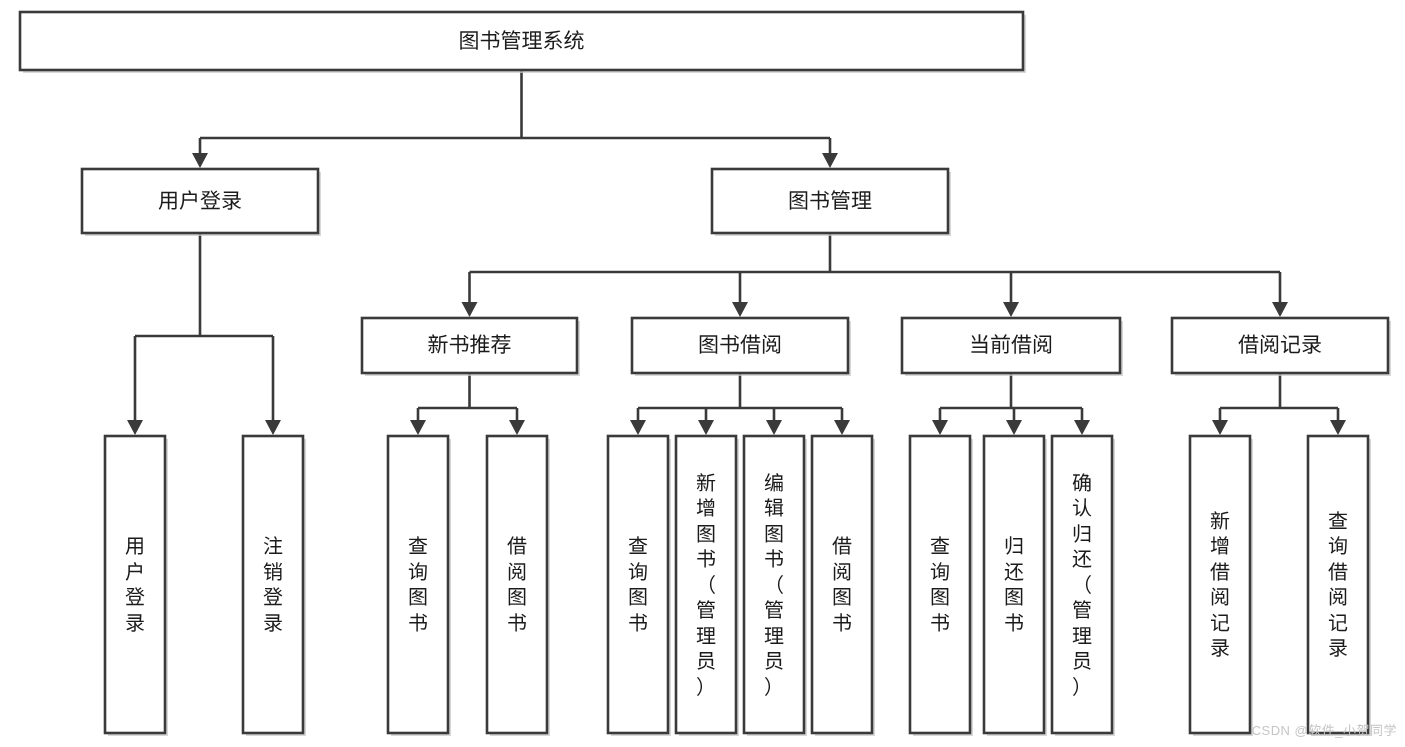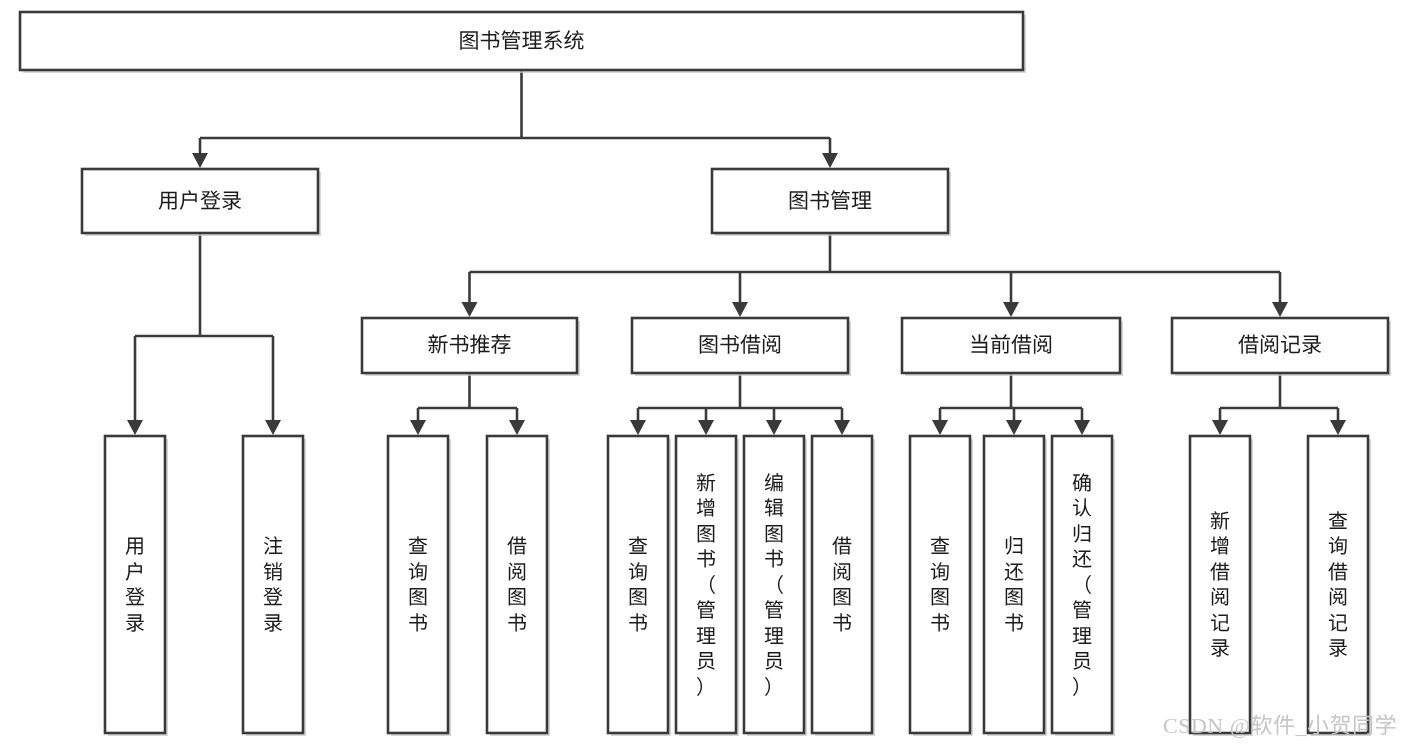--- a/index.html
+++ b/index.html
@@ -52,22 +52,22 @@
   .node-label-v {
     font-family: "Liberation Sans", "DejaVu Sans", sans-serif;
     font-size: 20px;
     fill: #1b1b1b;
     text-anchor: middle;
   }
   .watermark-text {
     position: absolute;
     right: 8px;
     bottom: 8px;
-    font-family: Liberation Serif, serif;
-    font-size: 22px;
+    font-family: Liberation Sans, sans-serif;
+    font-size: 13px;
     color: #c6c6c6;
     letter-spacing: 0.5px;
     white-space: nowrap;
     user-select: none;
   }
 </style>
 </head>
 <body>
 
 <div id="diagram-root">

